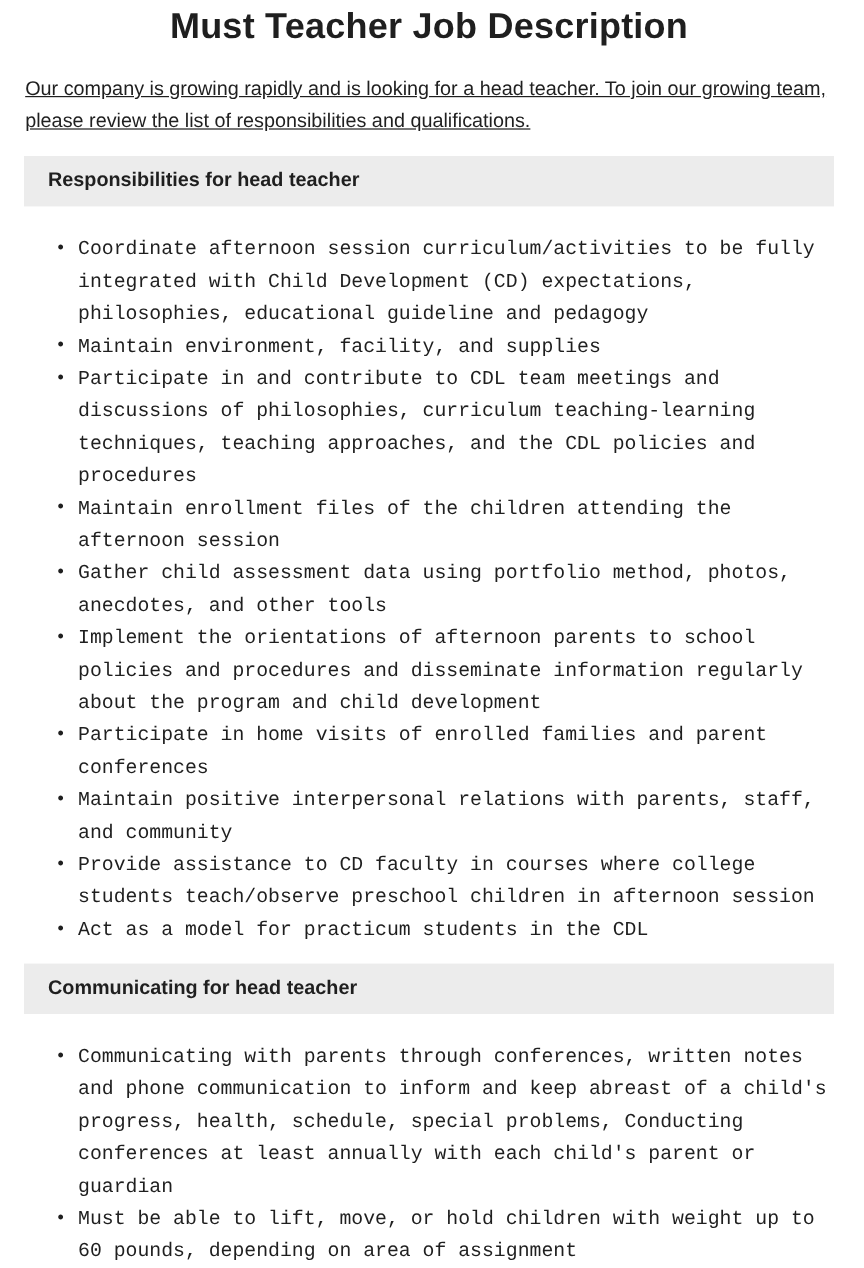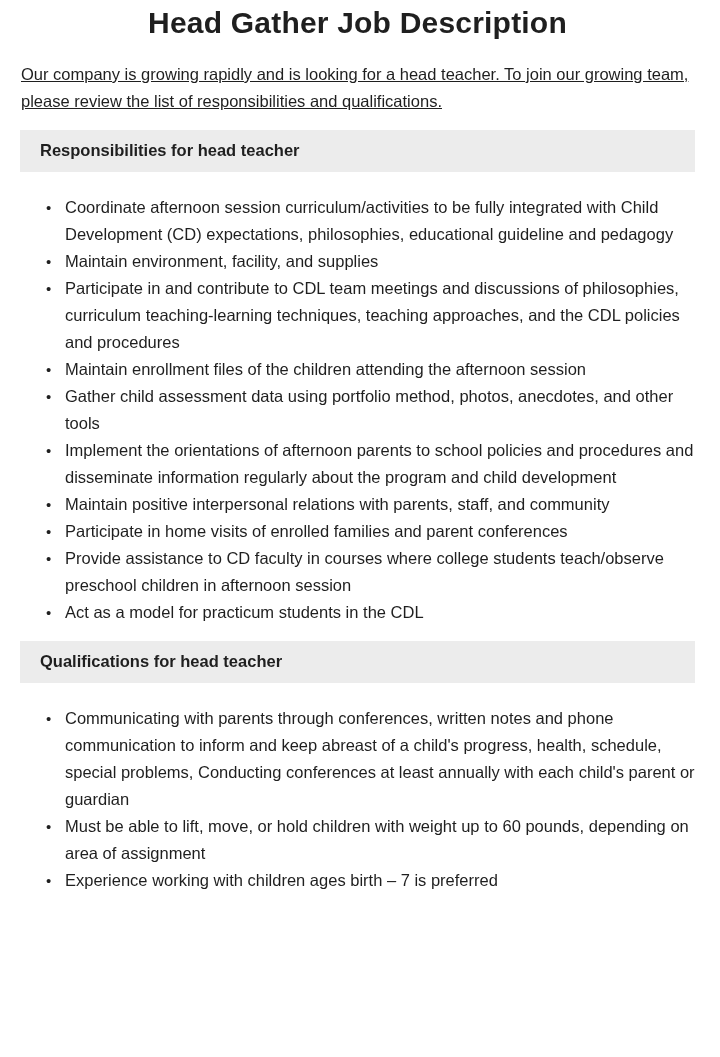--- a/index.html
+++ b/index.html
@@ -42,20 +42,21 @@
     background: var(--section-header-bg);
     padding: 10px 24px 11px 20px;
     font-size: 16.5px;
     line-height: 21px;
     font-weight: 700;
   }
   ul.bullet-list {
     list-style: none;
     margin: 22px 0 15px 0;
     padding: 0 0 0 25px;
+    font-family: Liberation Mono, monospace;
   }
   ul.bullet-list li {
     position: relative;
     padding-left: 20px;
     font-size: 16.5px;
     line-height: 27px;
   }
   ul.bullet-list li::before {
     content: "\2022";
     position: absolute;
@@ -63,45 +64,45 @@
     top: 0;
     font-size: 15px;
     line-height: 27px;
   }
 </style>
 </head>
 <body>
 
 <main class="page">
 
-  <h1 class="page-title">Head Gather Job Description</h1>
+  <h1 class="page-title">Must Teacher Job Description</h1>
 
   <p class="intro">Our company is growing rapidly and is looking for a head teacher. To join our growing team, please review the list of responsibilities and qualifications.</p>
 
   <section>
     <div class="section-header">
       <span>Responsibilities for head teacher</span>
     </div>
     <ul class="bullet-list">
       <li>Coordinate afternoon session curriculum/activities to be fully integrated with Child Development (CD) expectations, philosophies, educational guideline and pedagogy</li>
       <li>Maintain environment, facility, and supplies</li>
       <li>Participate in and contribute to CDL team meetings and discussions of philosophies, curriculum teaching-learning techniques, teaching approaches, and the CDL policies and procedures</li>
       <li>Maintain enrollment files of the children attending the afternoon session</li>
       <li>Gather child assessment data using portfolio method, photos, anecdotes, and other tools</li>
       <li>Implement the orientations of afternoon parents to school policies and procedures and disseminate information regularly about the program and child development</li>
+      <li>Participate in home visits of enrolled families and parent conferences</li>
       <li>Maintain positive interpersonal relations with parents, staff, and community</li>
-      <li>Participate in home visits of enrolled families and parent conferences</li>
       <li>Provide assistance to CD faculty in courses where college students teach/observe preschool children in afternoon session</li>
       <li>Act as a model for practicum students in the CDL</li>
     </ul>
   </section>
 
   <section>
     <div class="section-header">
-      <span>Qualifications for head teacher</span>
+      <span>Communicating for head teacher</span>
     </div>
     <ul class="bullet-list">
       <li>Communicating with parents through conferences, written notes and phone communication to inform and keep abreast of a child's progress, health, schedule, special problems, Conducting conferences at least annually with each child's parent or guardian</li>
       <li>Must be able to lift, move, or hold children with weight up to 60 pounds, depending on area of assignment</li>
       <li>Experience working with children ages birth – 7 is preferred</li>
     </ul>
   </section>
 
 </main>
 

